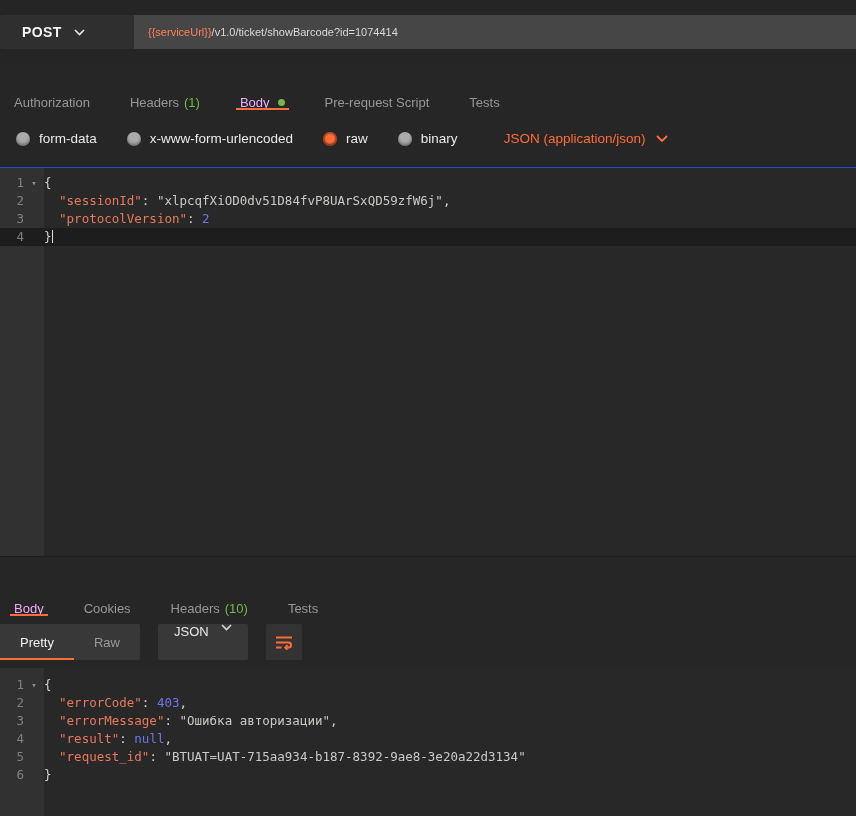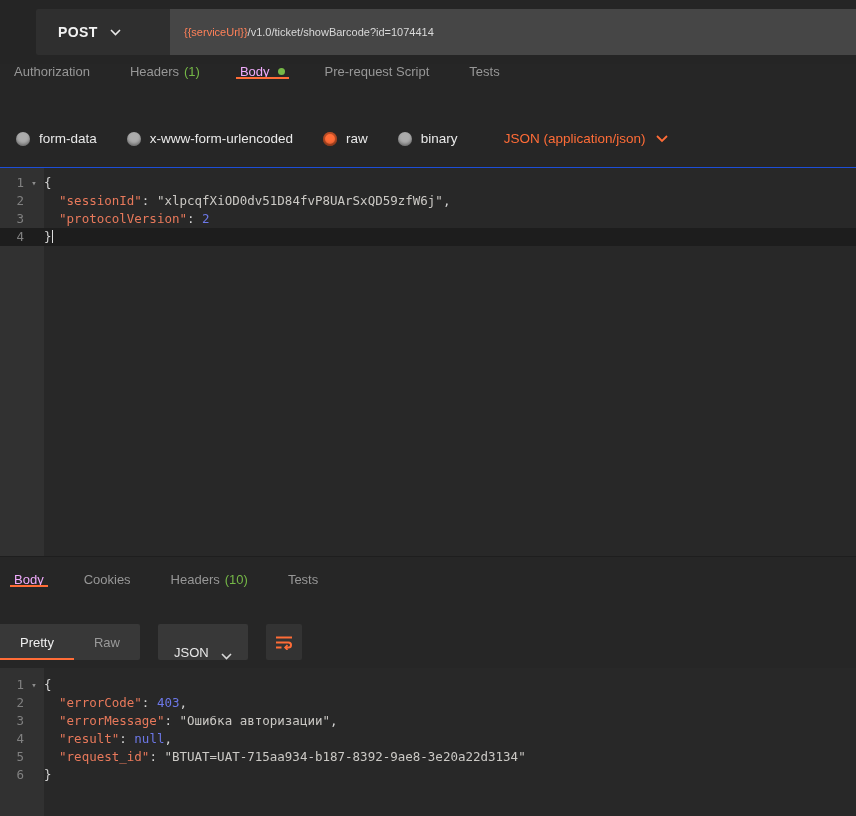--- a/index.html
+++ b/index.html
@@ -7,35 +7,35 @@
   .app {
     width:856px; height:816px; overflow:hidden;
     background:#262626; color:#ddd;
     font-family:"Liberation Sans", sans-serif;
     display:flex; flex-direction:column;
     position:relative;
   }
 
   
   .topbar { height:64px; background:#252525; display:flex; align-items:center; flex:none; }
-  .req-control { display:flex; width:100%; height:46px;margin-left:36px; }
+  .req-control { display:flex; width:100%; height:34px; }
   .method {
     width:134px; background:#2f2f2f; display:flex; align-items:center;
     padding-left:22px; gap:12px; cursor:pointer; flex:none;
     border-radius:2px 0 0 2px;
   }
   .method-label { font-weight:bold; font-size:14px; color:#f3f3f3; letter-spacing:.4px; }
   .url {
     flex:1; background:#464646; display:flex; align-items:center;
     padding:0 14px; font-size:11px; color:#d9d9d9; overflow:hidden; white-space:nowrap;
   }
   .url .var { color:#ff8159; }
 
   
-  .tabs { display:flex; align-items:flex-start; padding:0 14px; flex:none; }
+  .tabs { display:flex; align-items:flex-end; padding:0 14px; flex:none; }
   .tabs.req { height:46px; }
   .tabs.resp { height:44px; }
   .tab {
     display:flex; align-items:center; margin-right:40px;
     font-size:13px; color:#979797; position:relative; cursor:pointer;
   }
   .tab.active { color:#f0abfc; }
   .tab.active::after {
     content:""; position:absolute; left:-4px; right:-4px; bottom:0;
     height:2px; background:#ff6c37;
@@ -87,21 +87,21 @@
   .seg { display:flex; background:#383838; height:36px; border-radius:0 2px 2px 0; }
   .seg-btn {
     padding:0 20px; display:flex; align-items:center;
     font-size:13px; color:#9a9a9a; position:relative; cursor:pointer;
   }
   .seg-btn.active { color:#f0f0f0; }
   .seg-btn.active::after {
     content:""; position:absolute; left:0; right:0; bottom:0; height:2px; background:#ff6c37;
   }
   .lang {
-    display:flex; align-items:flex-end; gap:12px; background:#383838; height:36px;
+    display:flex; align-items:flex-start; gap:12px; background:#383838; height:36px;
     padding:0 16px; border-radius:2px; font-size:13px; color:#e8e8e8;
     margin-left:18px; cursor:pointer;
   }
   .wrap-btn {
     width:36px; height:36px; background:#333333; border-radius:2px;
     display:flex; align-items:center; justify-content:center; margin-left:18px; cursor:pointer;
   }
 </style>
 </head>
 <body>

